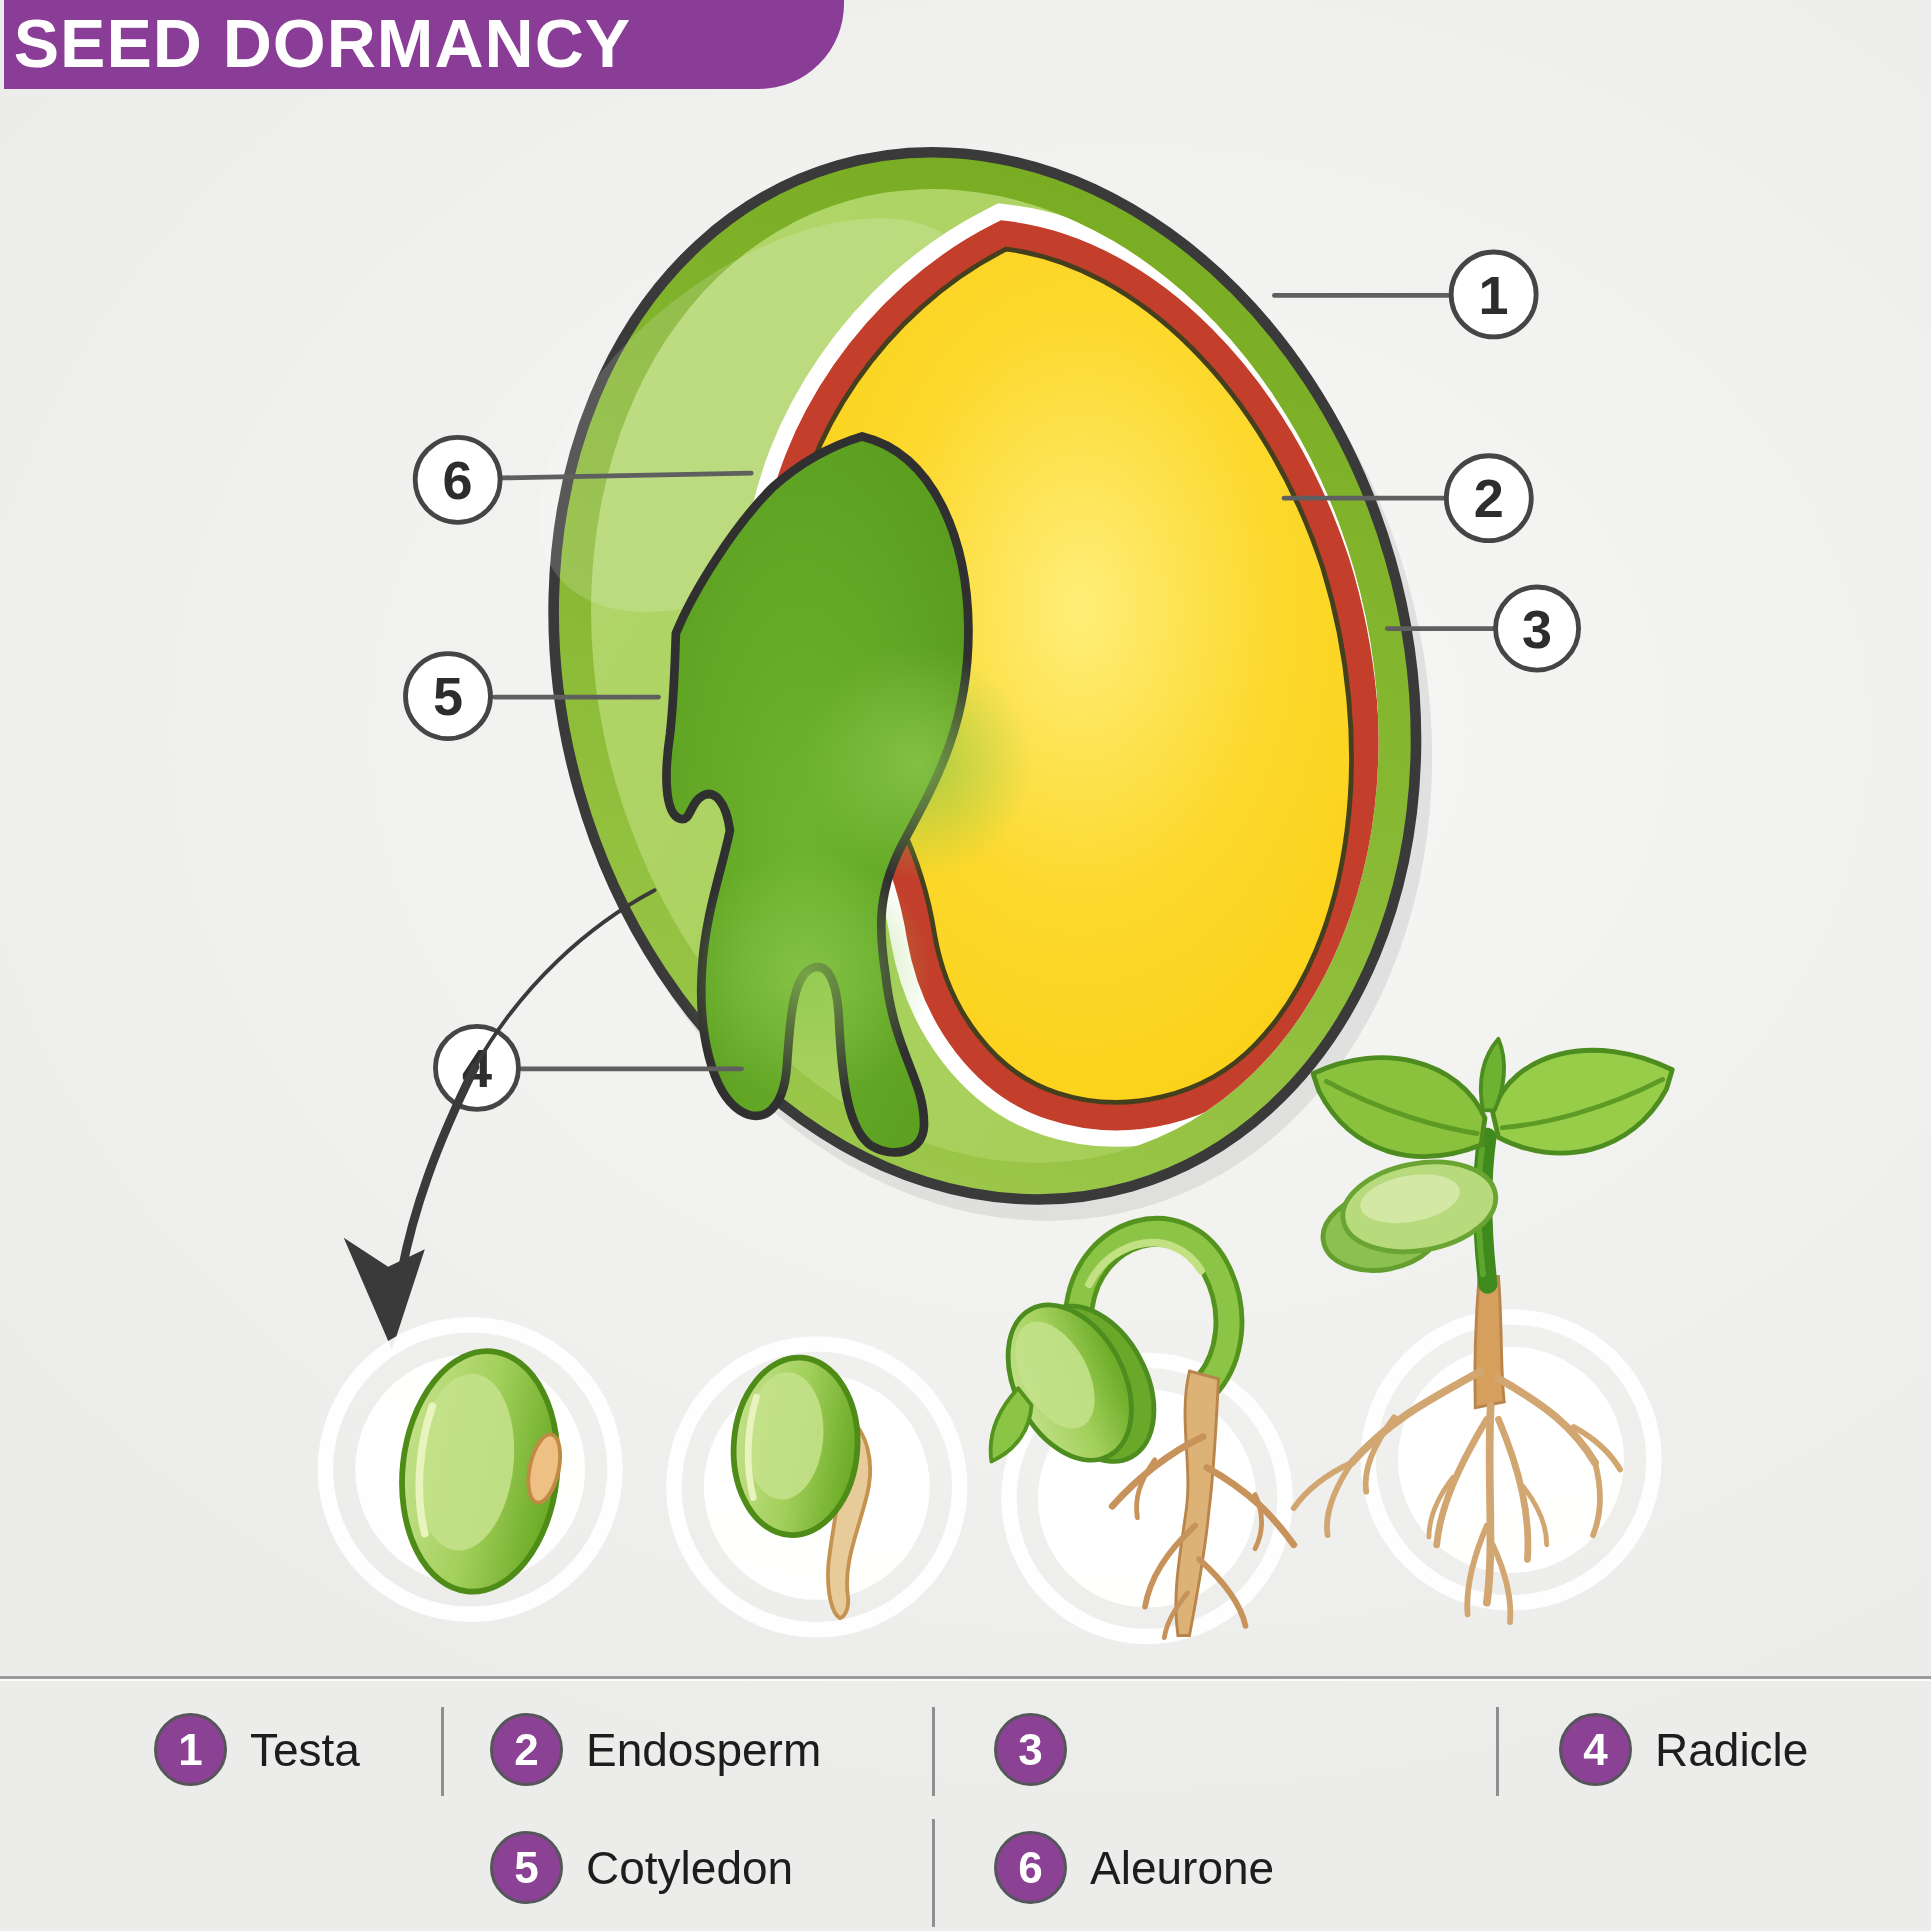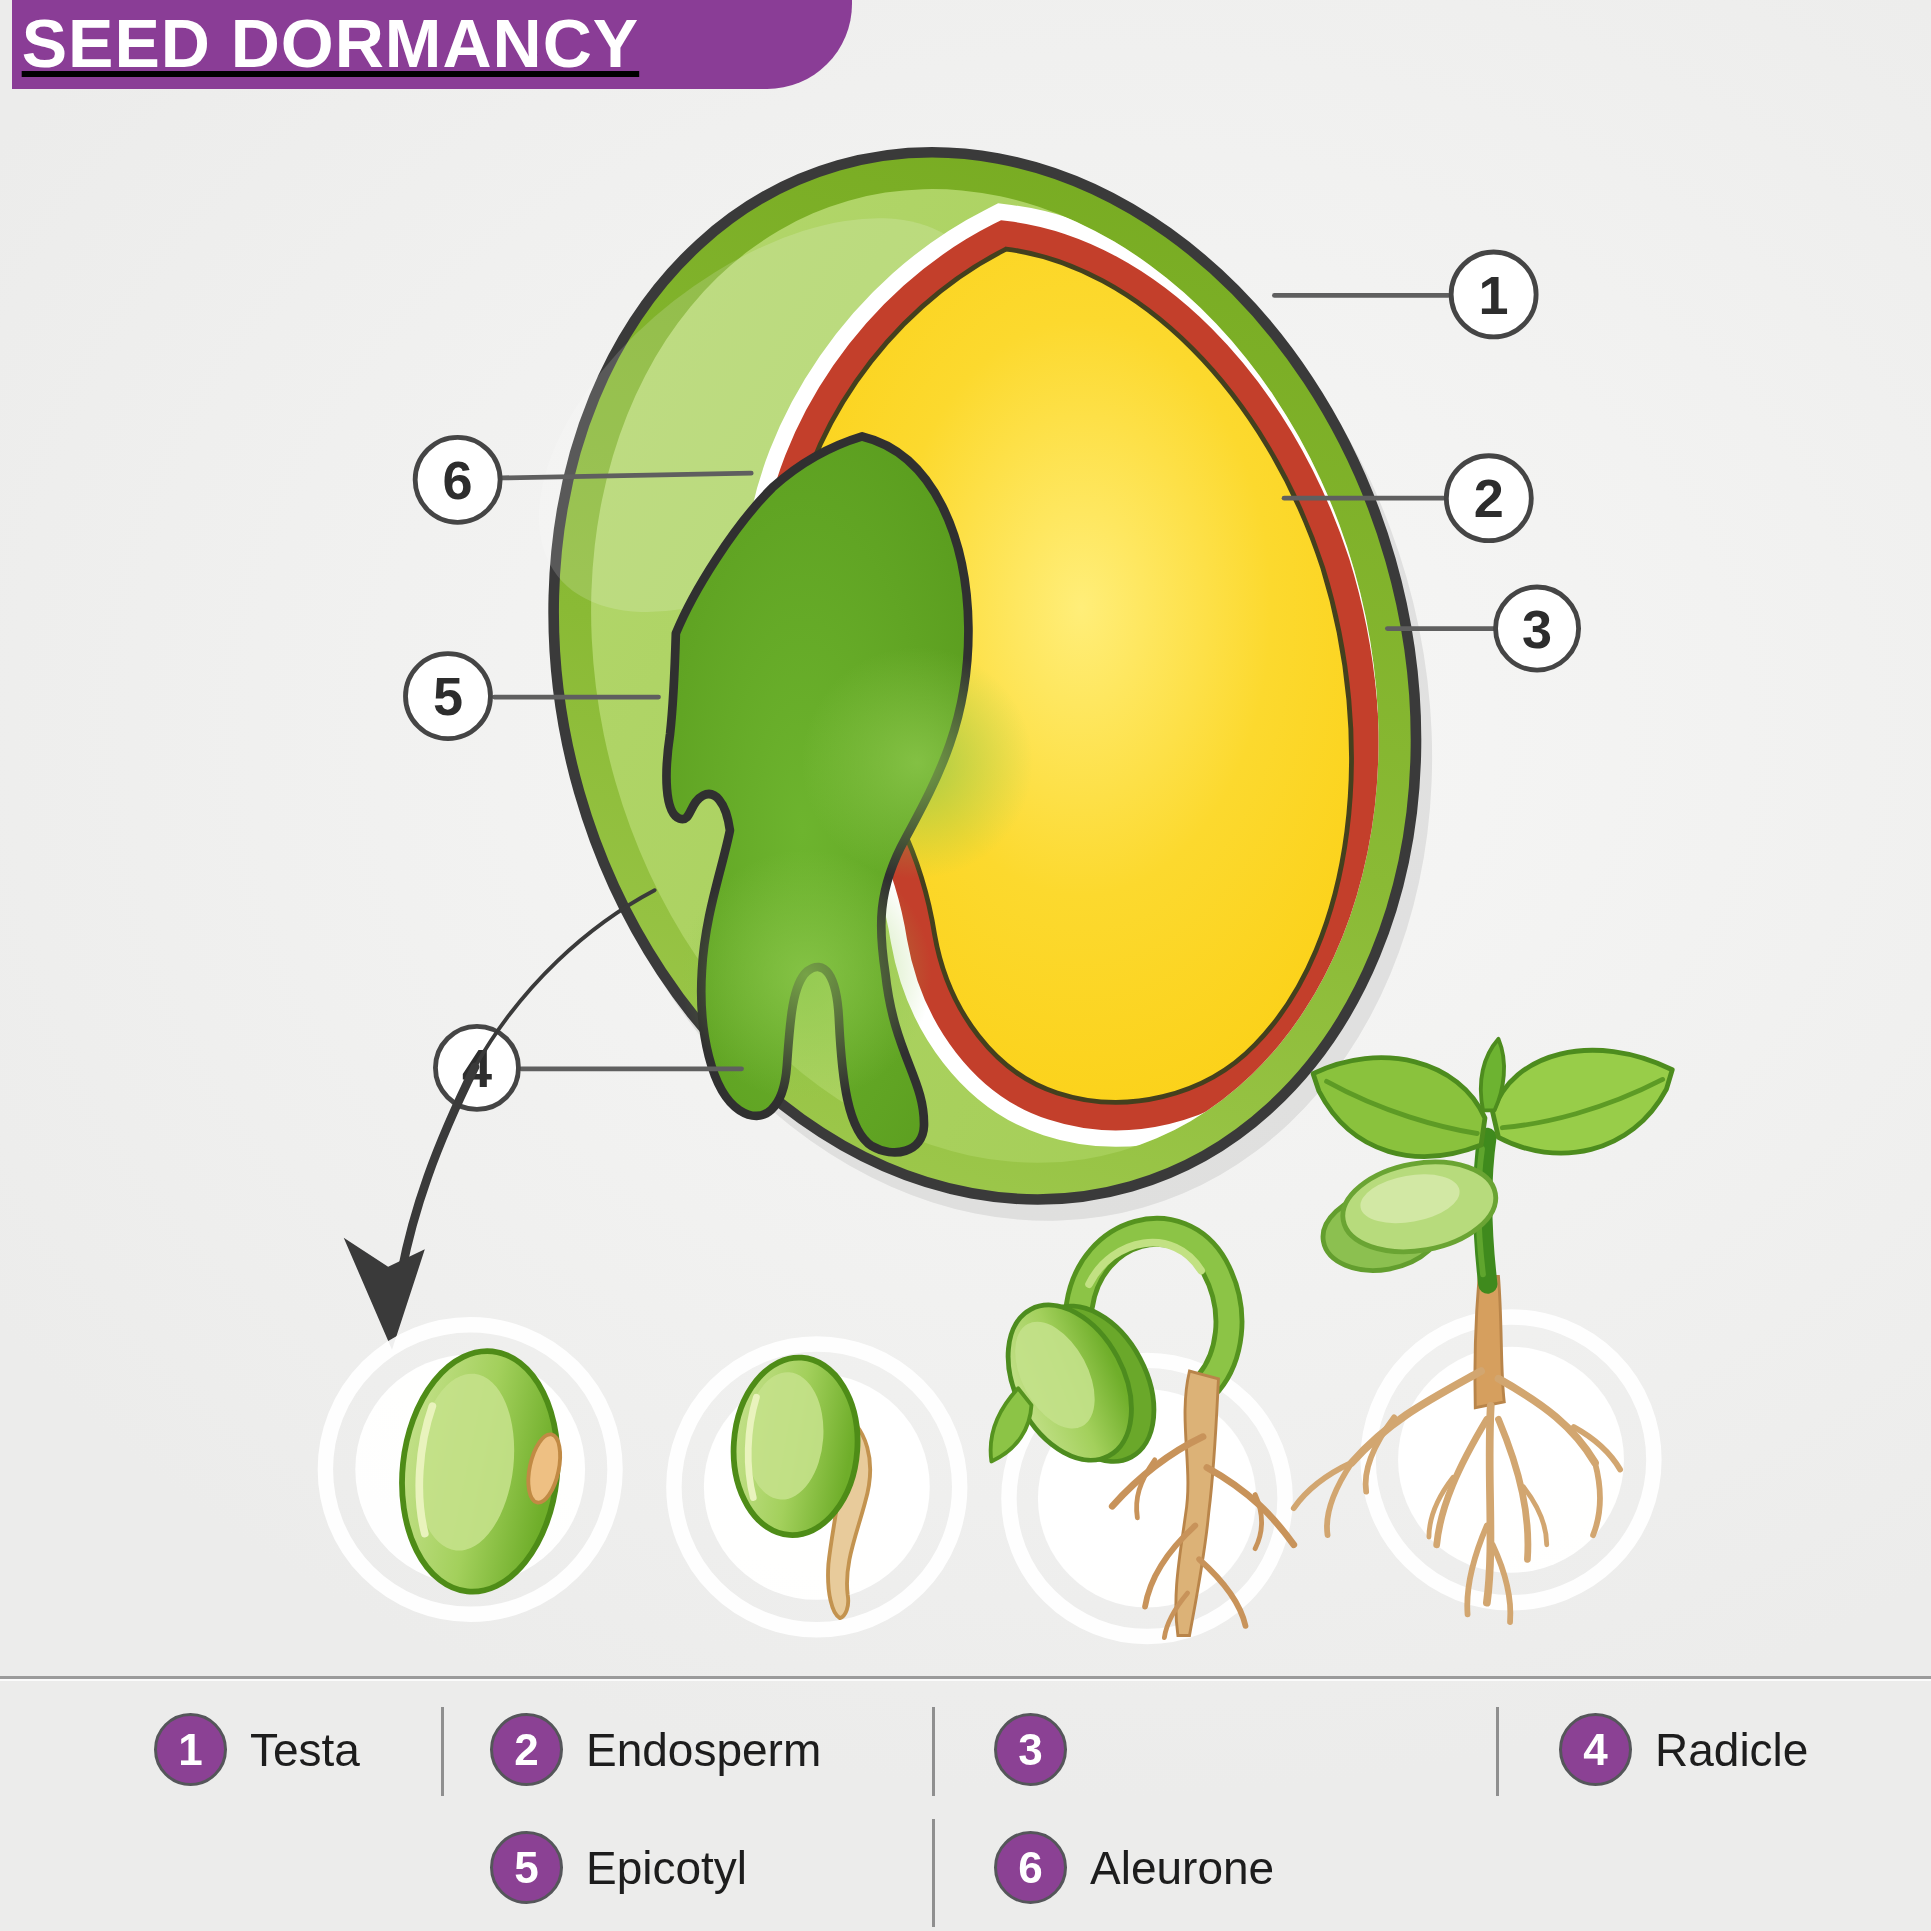--- a/index.html
+++ b/index.html
@@ -7,24 +7,23 @@
     width:1931px;height:1931px;
     font-family:"Liberation Sans","DejaVu Sans",sans-serif;
     overflow:hidden;
   }
   #canvas{
     position:relative;width:1931px;height:1931px;
     background:radial-gradient(ellipse 1352px 1062px at 58% 38%, #f7f7f6 0%, #f1f1f0 55%, #ececeb 100%);
   }
   
   .title-banner{
-    position:absolute;left:12px;top:0;width:840px;height:89px;
+    position:absolute;left:4px;top:0;width:840px;height:89px;
     background:#8a3d96;
     border-radius:0 0 85px 0;
-    text-decoration:underline;
   }
   .title-banner .title-text{
     display:block;
     padding-left:9.7px;
     line-height:87px;
     font-size:68px;
     font-weight:bold;
     letter-spacing:1px;
     color:#ffffff;
     white-space:nowrap;
@@ -288,21 +287,21 @@
       <span class="legend-badge">
           <span>4</span>
         </span>
       <span class="legend-label">Radicle</span>
     </div>
 
     <div class="legend-item" style="left:490px;top:1829px;">
       <span class="legend-badge">
           <span>5</span>
         </span>
-      <span class="legend-label">Epicotyl</span>
+      <span class="legend-label">Cotyledon</span>
     </div>
     <div class="vsep" style="left:932px;top:1819px;height:108px;"></div>
 
     <div class="legend-item" style="left:994px;top:1829px;">
       <span class="legend-badge">
           <span>6</span>
         </span>
       <span class="legend-label">Aleurone</span>
     </div>
   </div>

